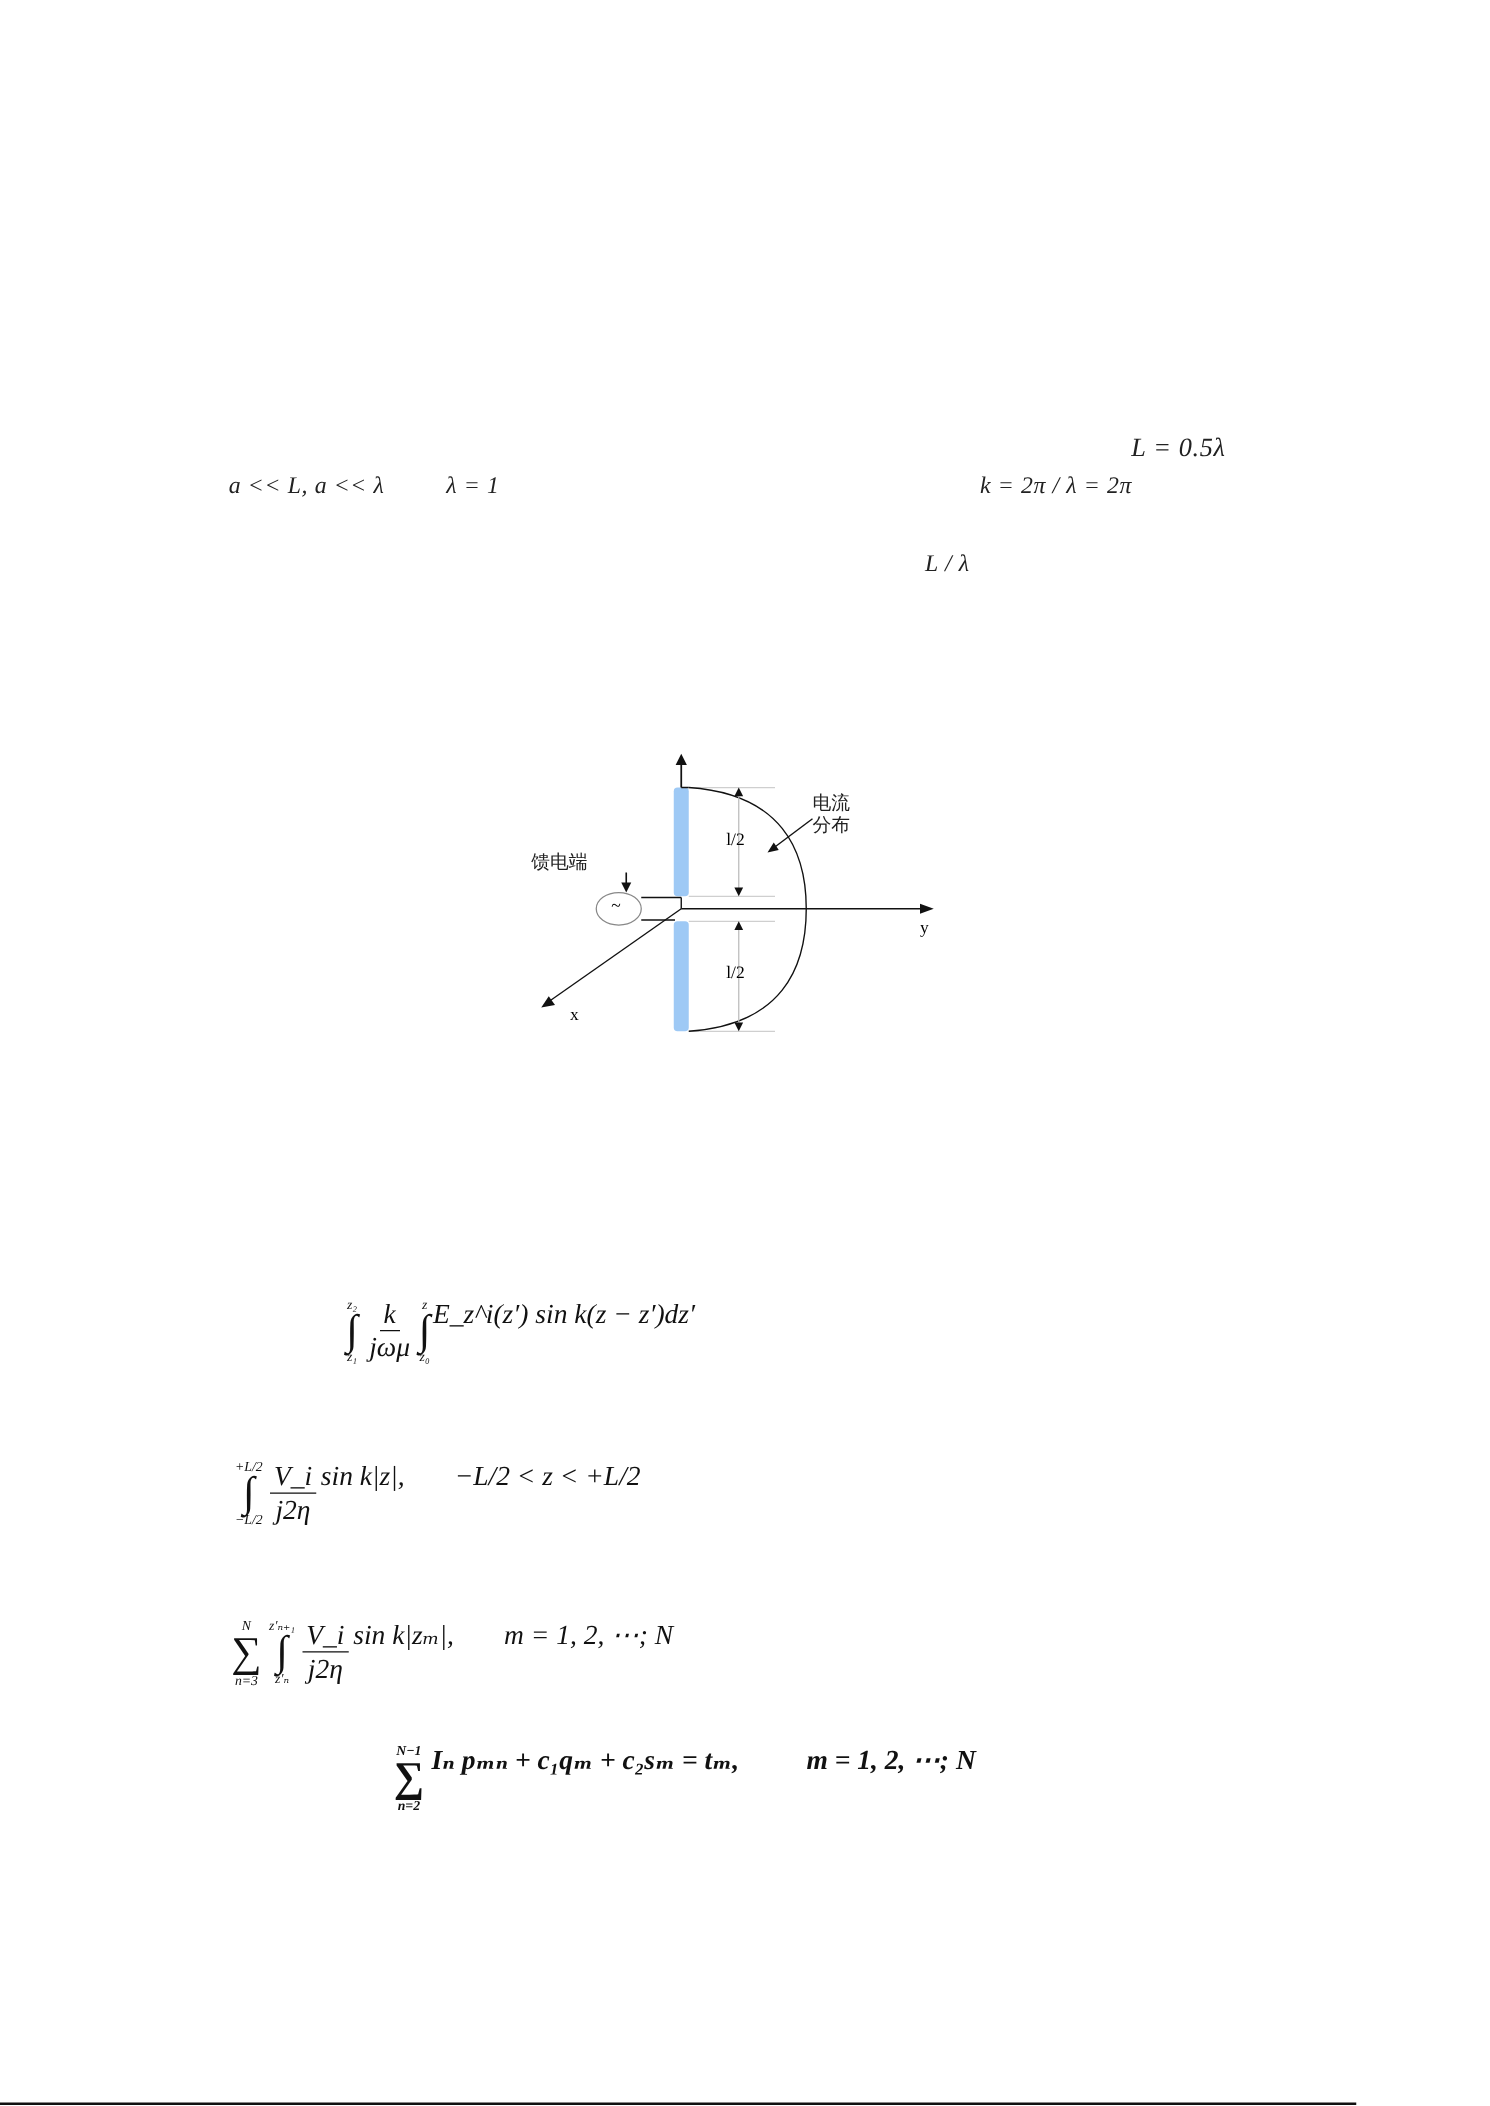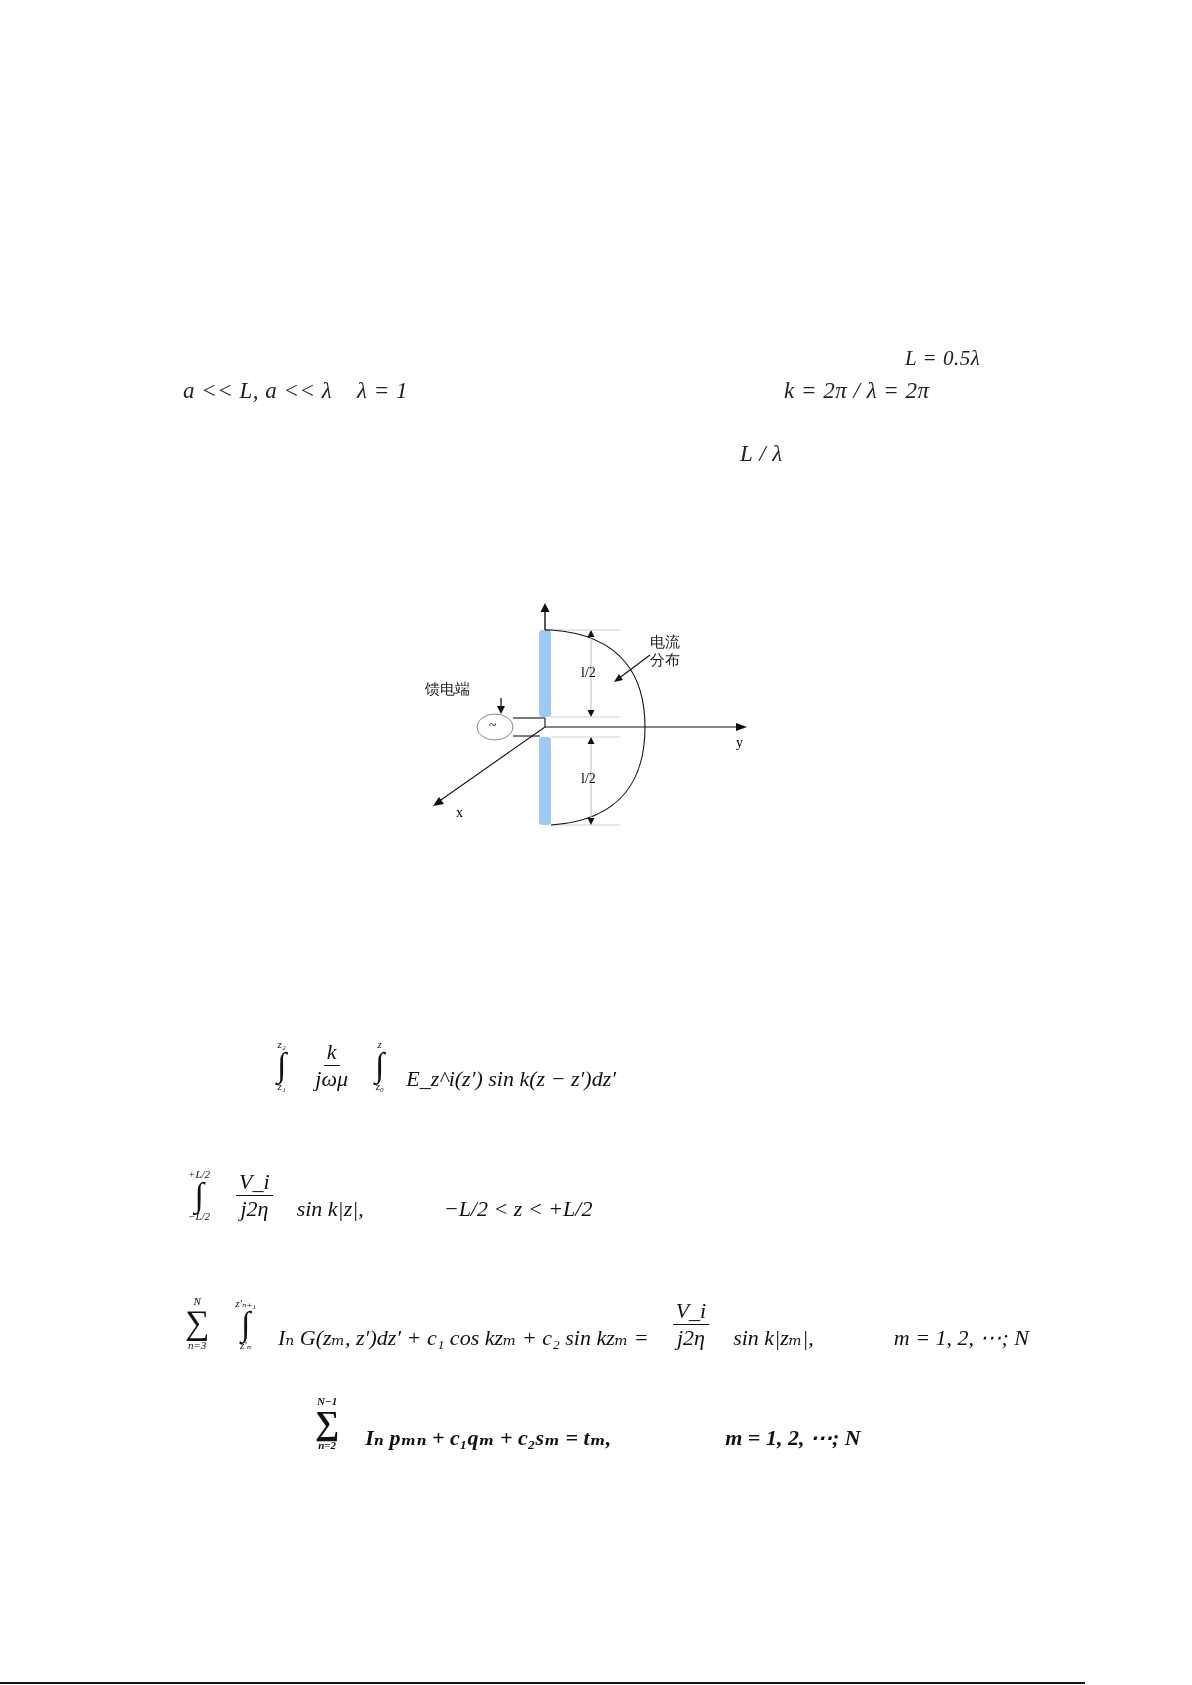--- a/index.html
+++ b/index.html
@@ -1,21 +1,21 @@
 <!DOCTYPE html>
 <html><head>
 <meta charset="utf-8">
 <style>
   html, body { margin: 0; padding: 0; background: #ffffff; }
   body { width: 1192px; height: 1685px; position: relative; overflow: hidden;
          font-family: "Liberation Serif", "DejaVu Serif", serif; color: #111; }
   .abs { position: absolute; white-space: nowrap; }
   .m { font-family: "Liberation Serif", "DejaVu Serif", serif; font-style: italic; }
-  .inline-math { font-size: 23px; color: #222; letter-spacing: 0.5px; }
-  .eq { font-size: 22px; color: #111; display: flex; align-items: flex-end; gap: 20px; }
+  .inline-math { font-size: 19px; color: #222; letter-spacing: 0.5px; }
+  .eq { font-size: 22px; color: #111; display: flex; align-items: flex-start; }
   .int { display: inline-flex; flex-direction: column; align-items: center; margin-right: 2px; }
   .int .lim { font-size: 11px; font-style: italic; line-height: 12px; }
   .int .sign { font-size: 34px; line-height: 30px; font-style: normal; }
   .frac { display: inline-flex; flex-direction: column; align-items: center; margin: 0 4px; vertical-align: middle; }
   .frac .num { border-bottom: 1px solid #111; padding: 0 3px; line-height: 26px; }
   .frac .den { line-height: 26px; padding: 0 3px; }
   .sum { display: inline-flex; flex-direction: column; align-items: center; margin-right: 6px; }
   .sum .lim { font-size: 11px; font-style: italic; line-height: 12px; }
   .sum .sign { font-size: 34px; line-height: 32px; font-style: normal; }
   .sp { display: inline-block; width: 14px; }
@@ -127,21 +127,20 @@
   <span class="sum">
     <span class="lim">N</span>
     <span class="sign">∑</span>
     <span class="lim">n=3</span>
   </span>
   <span class="int">
     <span class="lim">z′ₙ₊₁</span>
     <span class="sign">∫</span>
     <span class="lim">z′ₙ</span>
   </span>
-  <span>Iₙ G(zₘ, z′)dz′ + c₁ cos kzₘ + c₂ sin kzₘ =</span>
   <span class="frac">
     <span class="num">V_i</span>
     <span class="den">j2η</span>
   </span>
   <span>sin k|zₘ|,</span>
   <span class="bigsp"></span>
   <span>m = 1, 2, ⋯; N</span>
 </div>
 
 <div class="abs eq m" style="left:315px; top:1395px;font-weight:bold;">

